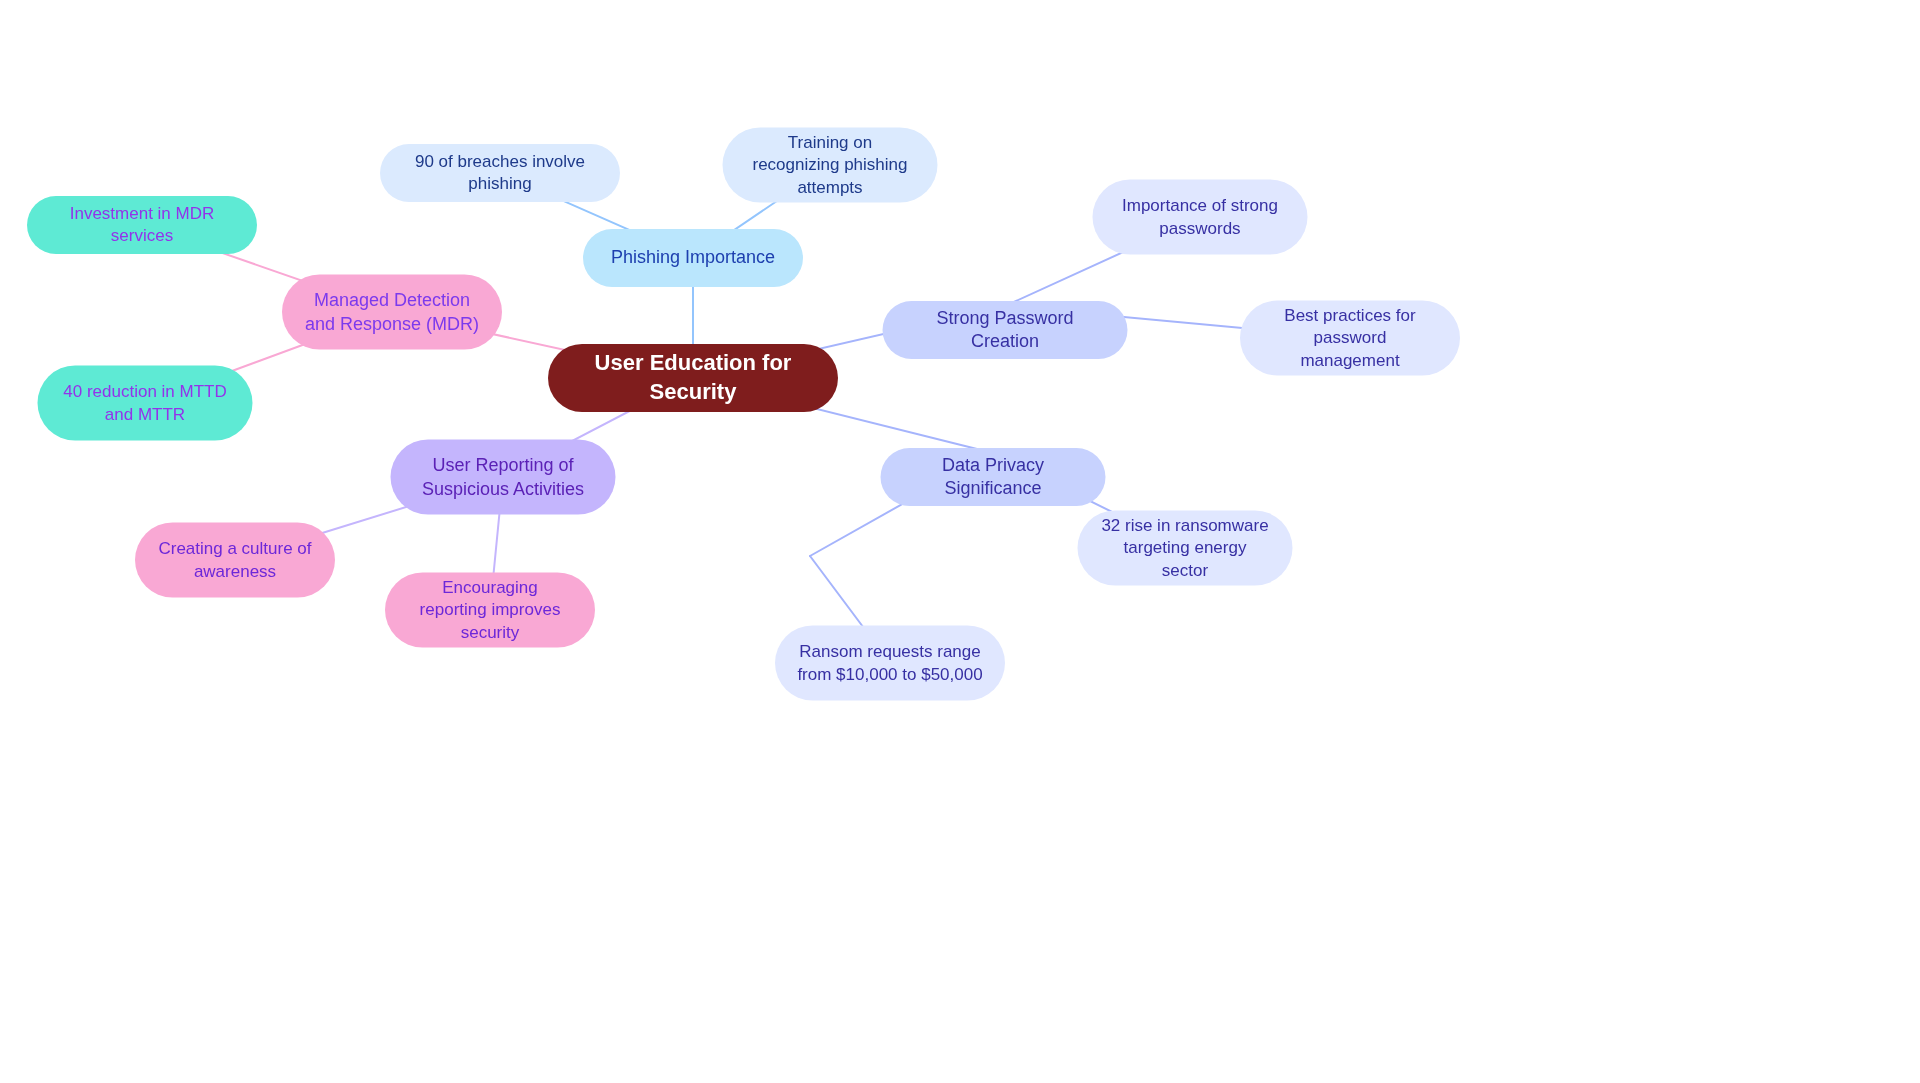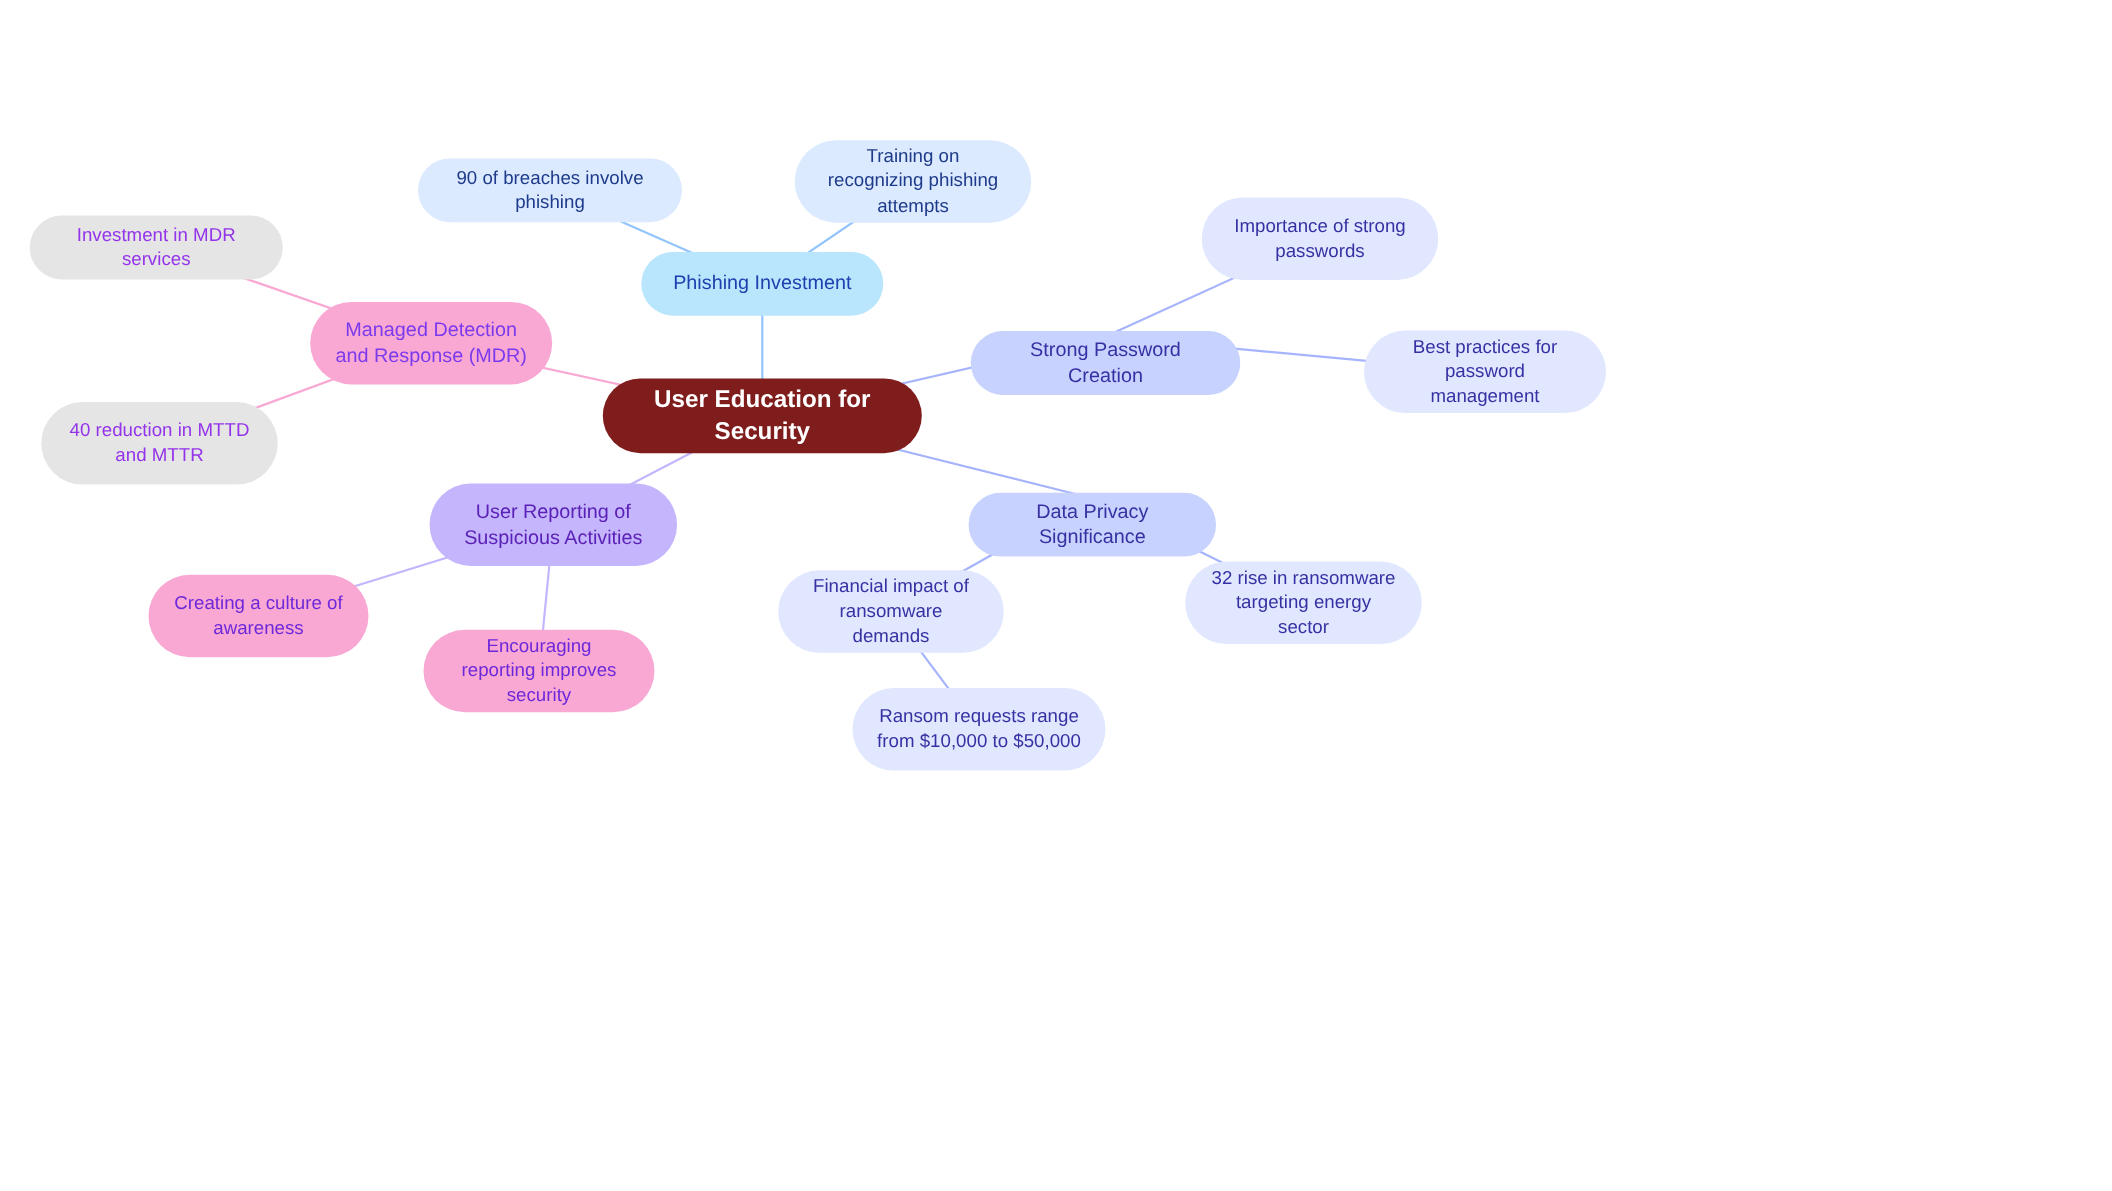--- a/index.html
+++ b/index.html
@@ -51,21 +51,21 @@
     }
 
     .node-pink-main {
       background: #f9a8d4;
       color: #7c3aed;
       font-weight: 500;
       font-size: 18px;
     }
 
     .node-pink-leaf {
-      background: #e5e5e5;
+      background: #5eead4;
       color: #9333ea;
       font-size: 17px;
     }
 
     .node-blue-main {
       background: #bae6fd;
       color: #1e40af;
       font-weight: 500;
       font-size: 18px;
     }
@@ -119,29 +119,28 @@
       <line x1="1005" y1="306" x2="1350" y2="338" stroke="#a5b4fc" stroke-width="2" stroke-linecap="round"></line>
       <line x1="693" y1="378" x2="503" y2="477" stroke="#c4b5fd" stroke-width="2" stroke-linecap="round"></line>
       <line x1="503" y1="477" x2="235" y2="560" stroke="#c4b5fd" stroke-width="2" stroke-linecap="round"></line>
       <line x1="503" y1="477" x2="490" y2="610" stroke="#c4b5fd" stroke-width="2" stroke-linecap="round"></line>
       <line x1="693" y1="378" x2="993" y2="453" stroke="#a5b4fc" stroke-width="2" stroke-linecap="round"></line>
       <line x1="993" y1="453" x2="810" y2="556" stroke="#a5b4fc" stroke-width="2" stroke-linecap="round"></line>
       <line x1="993" y1="453" x2="1185" y2="548" stroke="#a5b4fc" stroke-width="2" stroke-linecap="round"></line>
       <line x1="810" y1="556" x2="890" y2="663" stroke="#a5b4fc" stroke-width="2" stroke-linecap="round"></line>
     </svg>
 <div class="node node-center" style="left: 693px; top: 378px;">User Education for Security</div>
-    <div class="node node-blue-main" style="left: 693px; top: 258px; width: 220px; min-height: 58px;">Phishing Investment</div>
+    <div class="node node-blue-main" style="left: 693px; top: 258px; width: 220px; min-height: 58px;">Phishing Importance</div>
     <div class="node node-blue-leaf" style="left: 500px; top: 173px; width: 240px; min-height: 58px;">90 of breaches involve phishing</div>
     <div class="node node-blue-leaf" style="left: 830px; top: 165px; width: 215px; min-height: 75px;">Training on recognizing phishing attempts</div>
     <div class="node node-pink-main" style="left: 392px; top: 312px; width: 220px; min-height: 75px;">Managed Detection and Response (MDR)</div>
     <div class="node node-pink-leaf" style="left: 142px; top: 225px; width: 230px; min-height: 58px;">Investment in MDR services</div>
     <div class="node node-pink-leaf" style="left: 145px; top: 403px; width: 215px; min-height: 75px;">40 reduction in MTTD and MTTR</div>
     <div class="node node-lavender-main" style="left: 1005px; top: 306px; width: 245px; min-height: 58px;">Strong Password Creation</div>
     <div class="node node-lavender-leaf" style="left: 1200px; top: 217px; width: 215px; min-height: 75px;">Importance of strong passwords</div>
     <div class="node node-lavender-leaf" style="left: 1350px; top: 338px; width: 220px; min-height: 75px;">Best practices for password management</div>
     <div class="node node-purple-main" style="left: 503px; top: 477px; width: 225px; min-height: 75px;">User Reporting of Suspicious Activities</div>
     <div class="node node-purple-leaf" style="left: 235px; top: 560px; width: 200px; min-height: 75px;">Creating a culture of awareness</div>
     <div class="node node-purple-leaf" style="left: 490px; top: 610px; width: 210px; min-height: 75px;">Encouraging reporting improves security</div>
     <div class="node node-lavender-main" style="left: 993px; top: 453px; width: 225px; min-height: 58px;">Data Privacy Significance</div>
-    <div class="node node-lavender-leaf" style="left: 810px; top: 556px; width: 205px; min-height: 75px;">Financial impact of ransomware demands</div>
     <div class="node node-lavender-leaf" style="left: 1185px; top: 548px; width: 215px; min-height: 75px;">32 rise in ransomware targeting energy sector</div>
     <div class="node node-lavender-leaf" style="left: 890px; top: 663px; width: 230px; min-height: 75px;">Ransom requests range from $10,000 to $50,000</div>
   </div>
 
 </body></html>

